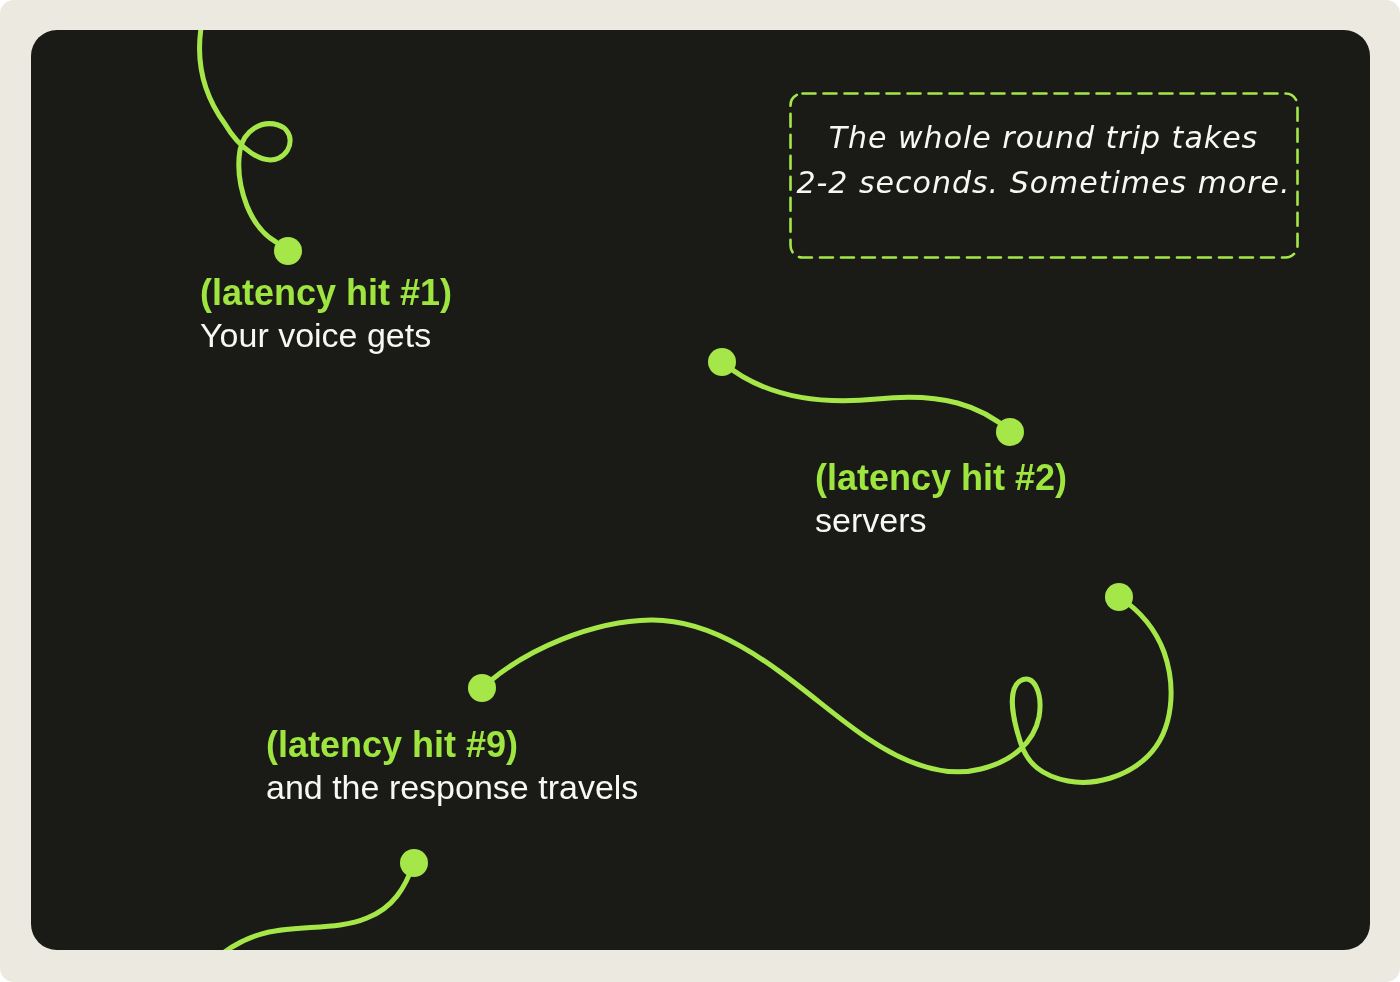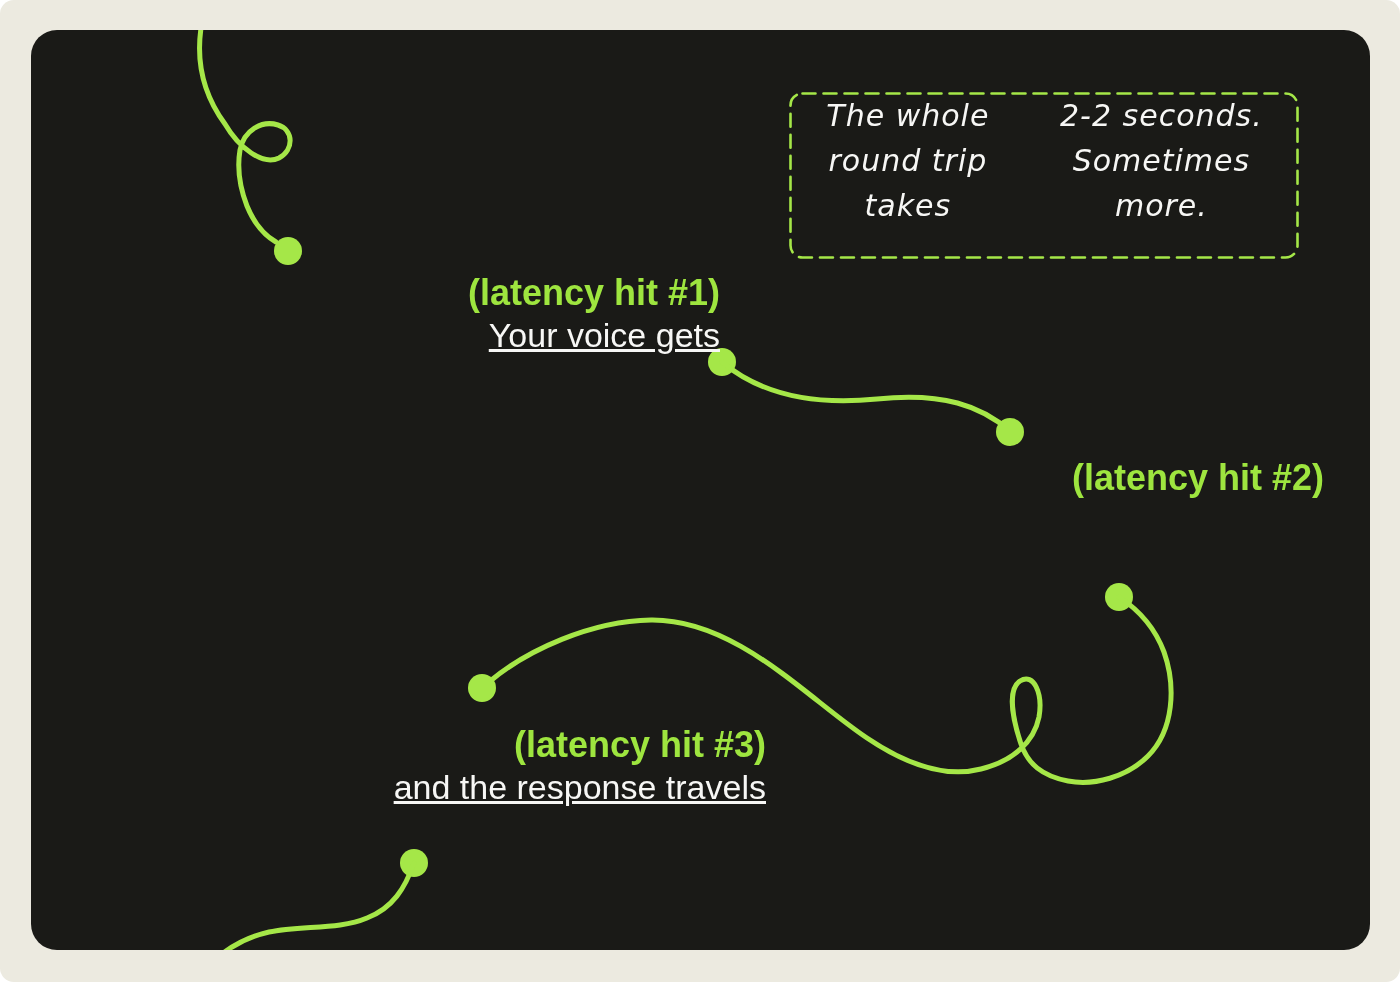--- a/index.html
+++ b/index.html
@@ -15,44 +15,43 @@
     position:absolute;
     left:31px;top:30px;
     width:1339px;height:920px;
     background:var(--panel-bg,#1A1A17);
     border-radius:26px;
     overflow:hidden;
   }
   .art{position:absolute;inset:0;width:100%;height:100%;display:block;}
   .step{
     position:absolute;
-    text-align:right;
+    text-align:left;
     line-height:38px;
   }
   .step .heading{
     font-size:36px;
     font-weight:bold;
     color:var(--accent,#9EE53F);
     line-height:46px;
   }
   .step .line{
     font-size:34px;
     color:var(--body-text,#F7F7F5);
-    text-decoration:underline;
   }
   .step1{left:169px;top:240px;width:520px;}
-  .step2{left:833px;top:425px;width:460px;}
+  .step2{left:784px;top:425px;width:460px;}
   .step3{left:235px;top:692px;width:500px;}
   .note{
     position:absolute;
-    left:759px;top:63px;
+    left:759px;top:48px;
     width:507px;height:164px;
     display:flex;
-    flex-direction:row;
-    justify-content:flex-end;
+    flex-direction:column;
+    justify-content:center;
     text-align:center;
   }
   .note .note-line{
     font-family:"DejaVu Sans", sans-serif;
     font-style:italic;
     font-size:30px;
     letter-spacing:1px;
     color:var(--body-text,#F7F7F5);
     line-height:45px;
   }
@@ -108,21 +107,22 @@
       <div class="note-line">2-2 seconds. Sometimes more.</div>
     </div>
 
     <div class="step step1">
       <div class="heading">(latency hit #1)</div>
       <div class="line">Your voice gets</div>
     </div>
 
     <div class="step step2">
       <div class="heading">(latency hit #2)</div>
+      <div class="line">servers</div>
     </div>
 
     <div class="step step3">
-      <div class="heading">(latency hit #3)</div>
+      <div class="heading">(latency hit #9)</div>
       <div class="line">and the response travels</div>
     </div>
 
   </div>
 </div>
 
 </body></html>

